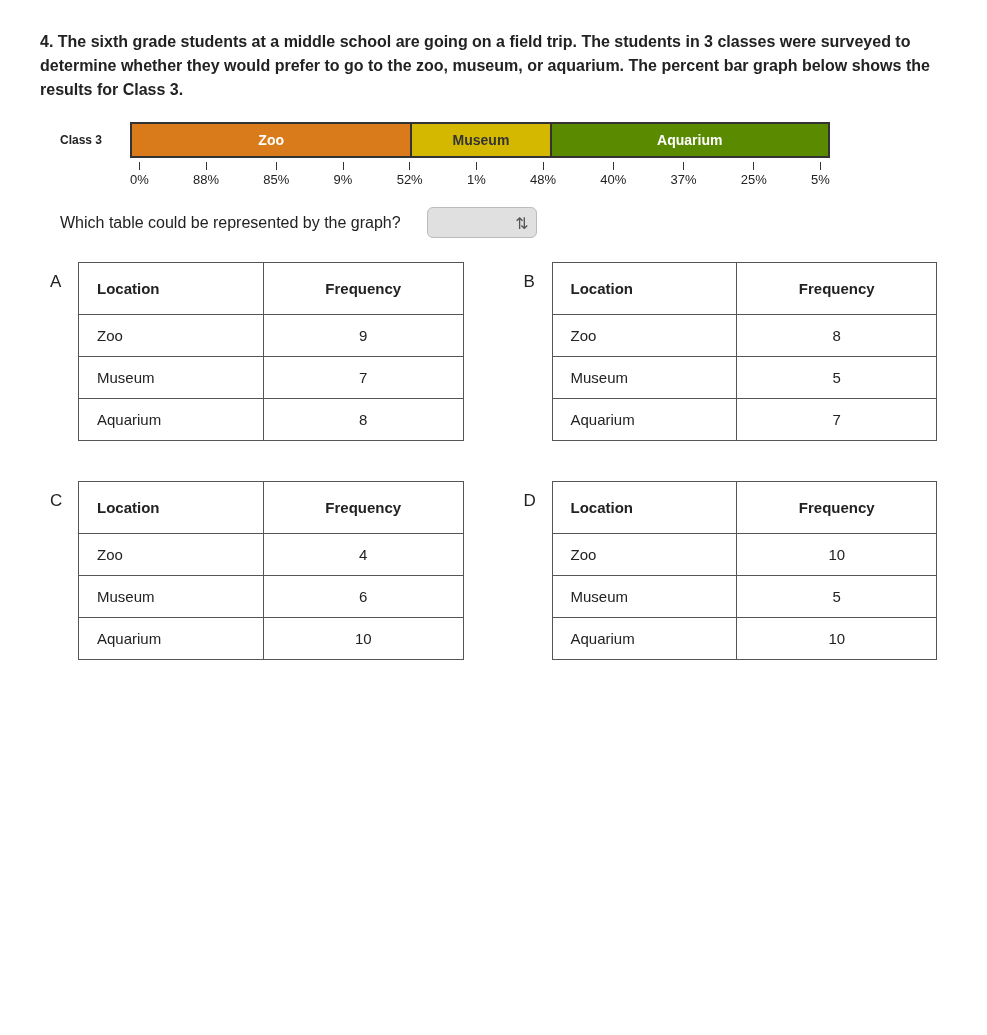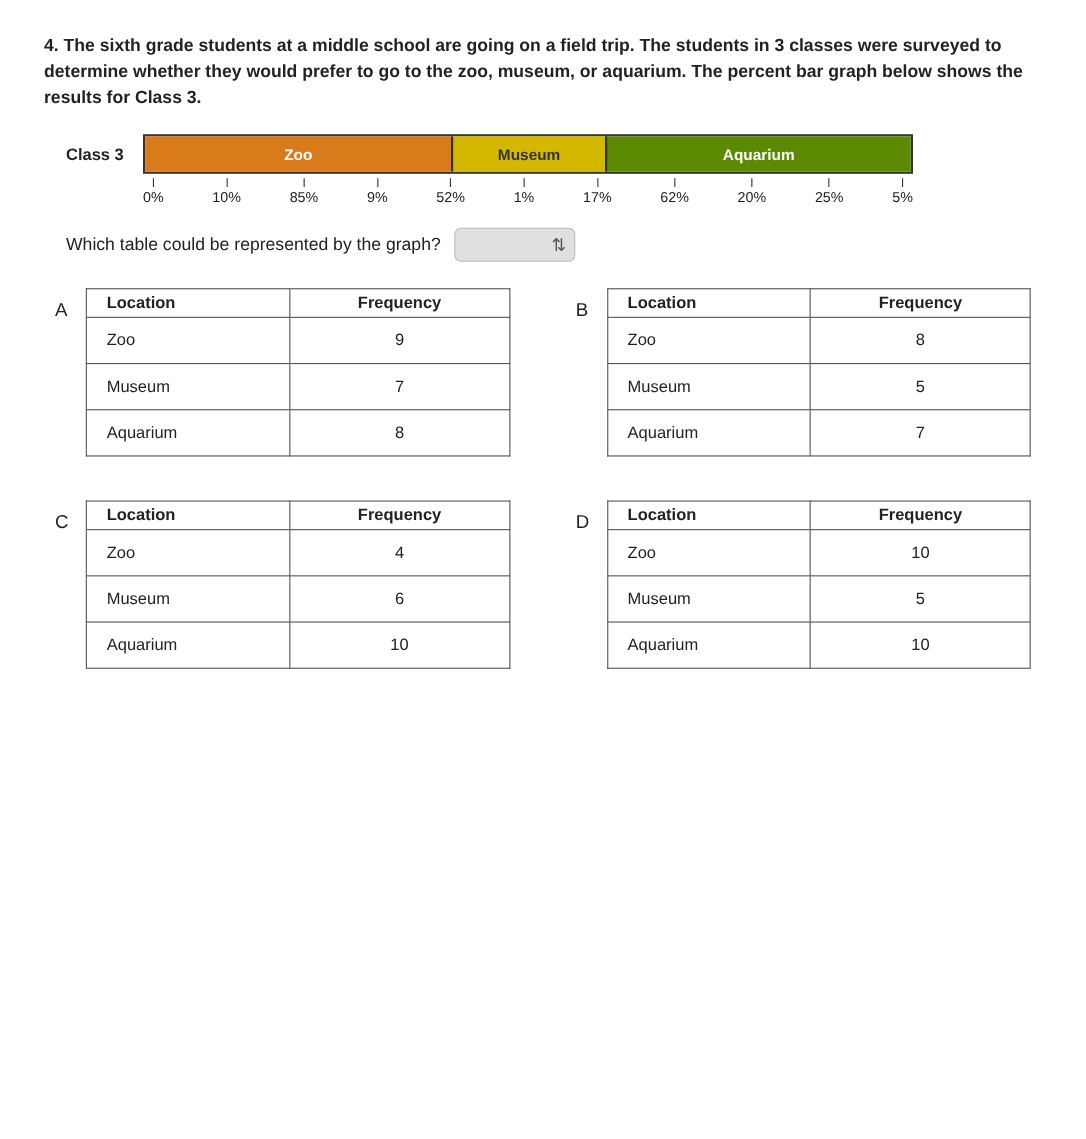--- a/index.html
+++ b/index.html
@@ -26,21 +26,21 @@
 
     .bar-row {
       display: flex;
       align-items: center;
       margin-bottom: 4px;
     }
 
     .bar-label {
       font-weight: bold;
       width: 70px;
-      font-size: 15px;
+      font-size: 12px;
     }
 
     .bar-track {
       display: flex;
       height: 36px;
       border: 2px solid #333;
       width: 700px;
     }
 
     .bar-segment-zoo {
@@ -98,21 +98,21 @@
       background: #333;
       margin-bottom: 2px;
     }
 
     
     .which-table-row {
       display: flex;
       align-items: center;
       margin: 18px 0 24px 20px;
       font-size: 16px;
-      gap: 12px;
+      gap: 26px;
     }
 
     .dropdown-btn {
       background: #e0e0e0;
       border: 1px solid #bbb;
       border-radius: 6px;
       padding: 6px 30px 6px 14px;
       font-size: 15px;
       cursor: pointer;
       position: relative;
@@ -158,21 +158,21 @@
     }
 
     .data-table {
       border-collapse: collapse;
       width: 100%;
       flex: 1;
     }
 
     .data-table th {
       border: 1.5px solid #555;
-      padding: 4px 14px;
+      padding: 17px 14px;
       text-align: center;
       font-weight: bold;
       font-size: 15px;
       background: #fff;
     }
 
     .data-table td {
       border: 1.5px solid #555;
       padding: 12px 14px;
       text-align: center;
@@ -202,49 +202,49 @@
       <div class="bar-segment-aquarium">Aquarium</div>
     </div>
   </div>
   <div class="tick-marks">
     <div class="tick">
         <div class="tick-line"></div>
         <span>0%</span>
       </div>
     <div class="tick">
         <div class="tick-line"></div>
-        <span>10%</span>
+        <span>88%</span>
       </div>
     <div class="tick">
         <div class="tick-line"></div>
         <span>85%</span>
       </div>
     <div class="tick">
         <div class="tick-line"></div>
         <span>9%</span>
       </div>
     <div class="tick">
         <div class="tick-line"></div>
         <span>52%</span>
       </div>
     <div class="tick">
         <div class="tick-line"></div>
         <span>1%</span>
       </div>
     <div class="tick">
         <div class="tick-line"></div>
-        <span>17%</span>
-      </div>
-    <div class="tick">
-        <div class="tick-line"></div>
-        <span>62%</span>
-      </div>
-    <div class="tick">
-        <div class="tick-line"></div>
-        <span>20%</span>
+        <span>48%</span>
+      </div>
+    <div class="tick">
+        <div class="tick-line"></div>
+        <span>40%</span>
+      </div>
+    <div class="tick">
+        <div class="tick-line"></div>
+        <span>37%</span>
       </div>
     <div class="tick">
         <div class="tick-line"></div>
         <span>25%</span>
       </div>
     <div class="tick">
         <div class="tick-line"></div>
         <span>5%</span>
       </div>
   </div>

